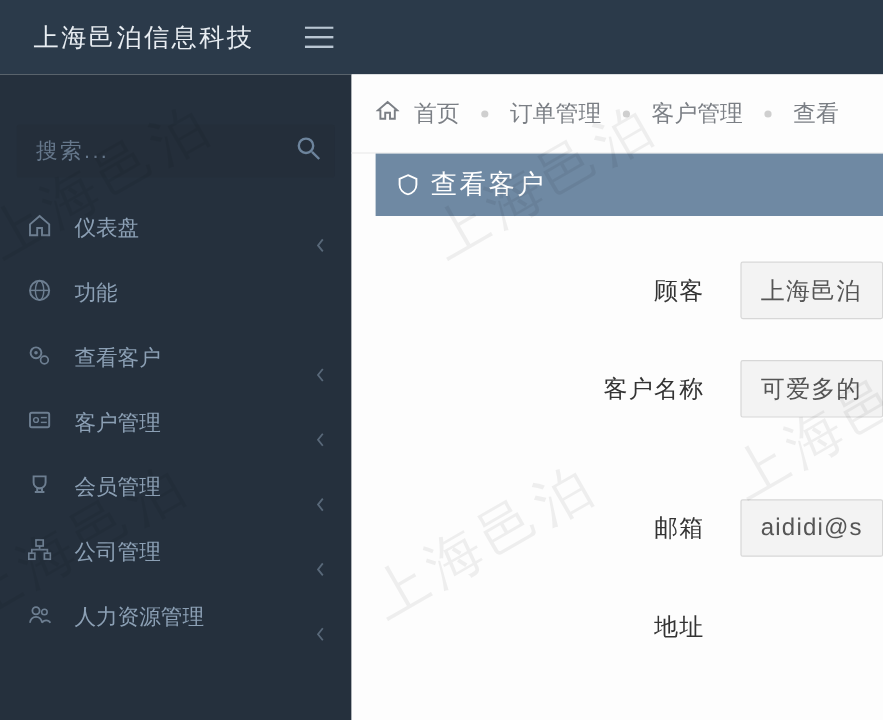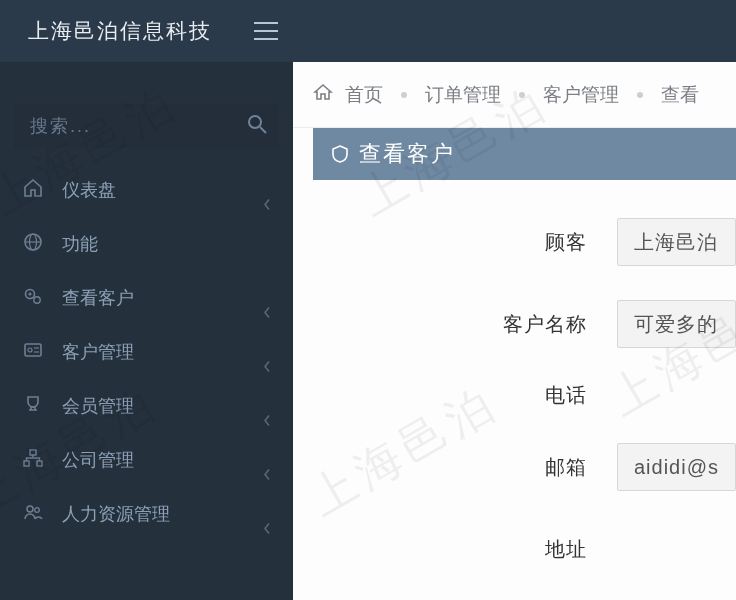--- a/index.html
+++ b/index.html
@@ -207,21 +207,20 @@
     <div class="form">
       <div class="row">
         <div class="lab">顾客</div>
         <div class="val">上海邑泊</div>
       </div>
       <div class="row">
         <div class="lab">客户名称</div>
         <div class="val">可爱多的</div>
       </div>
       <div class="row">
-        <div class="lab">电话</div>
       </div>
       <div class="row">
         <div class="lab">邮箱</div>
         <div class="val">aididi@s</div>
       </div>
       <div class="row">
         <div class="lab">地址</div>
         <div class="val" style="visibility:hidden"></div>
       </div>
 

